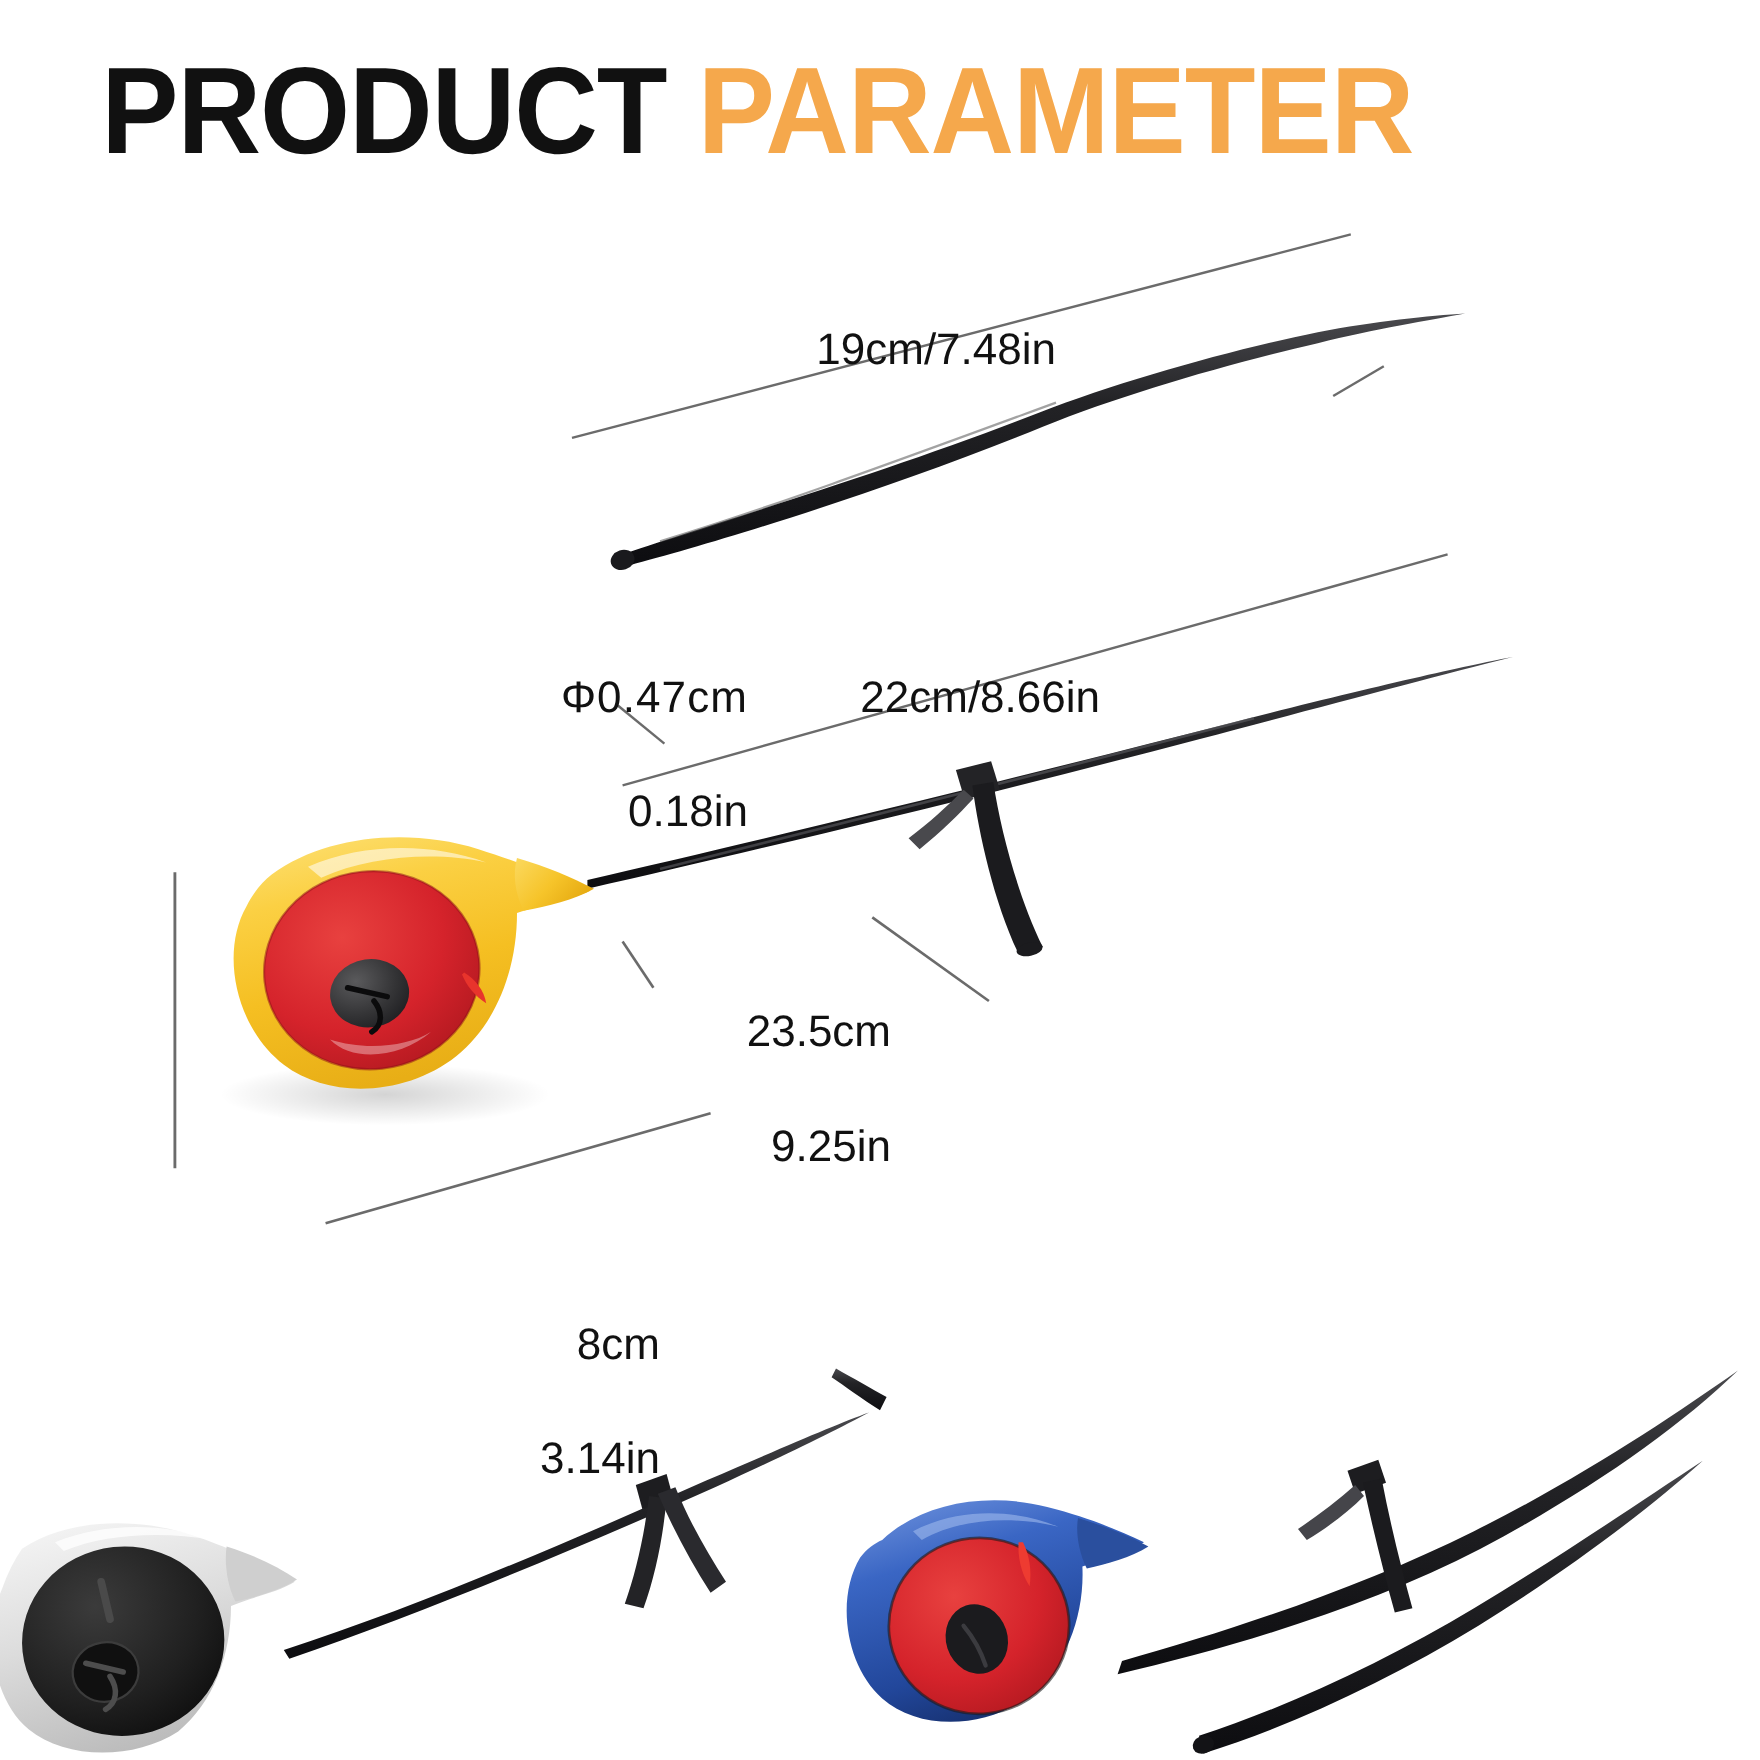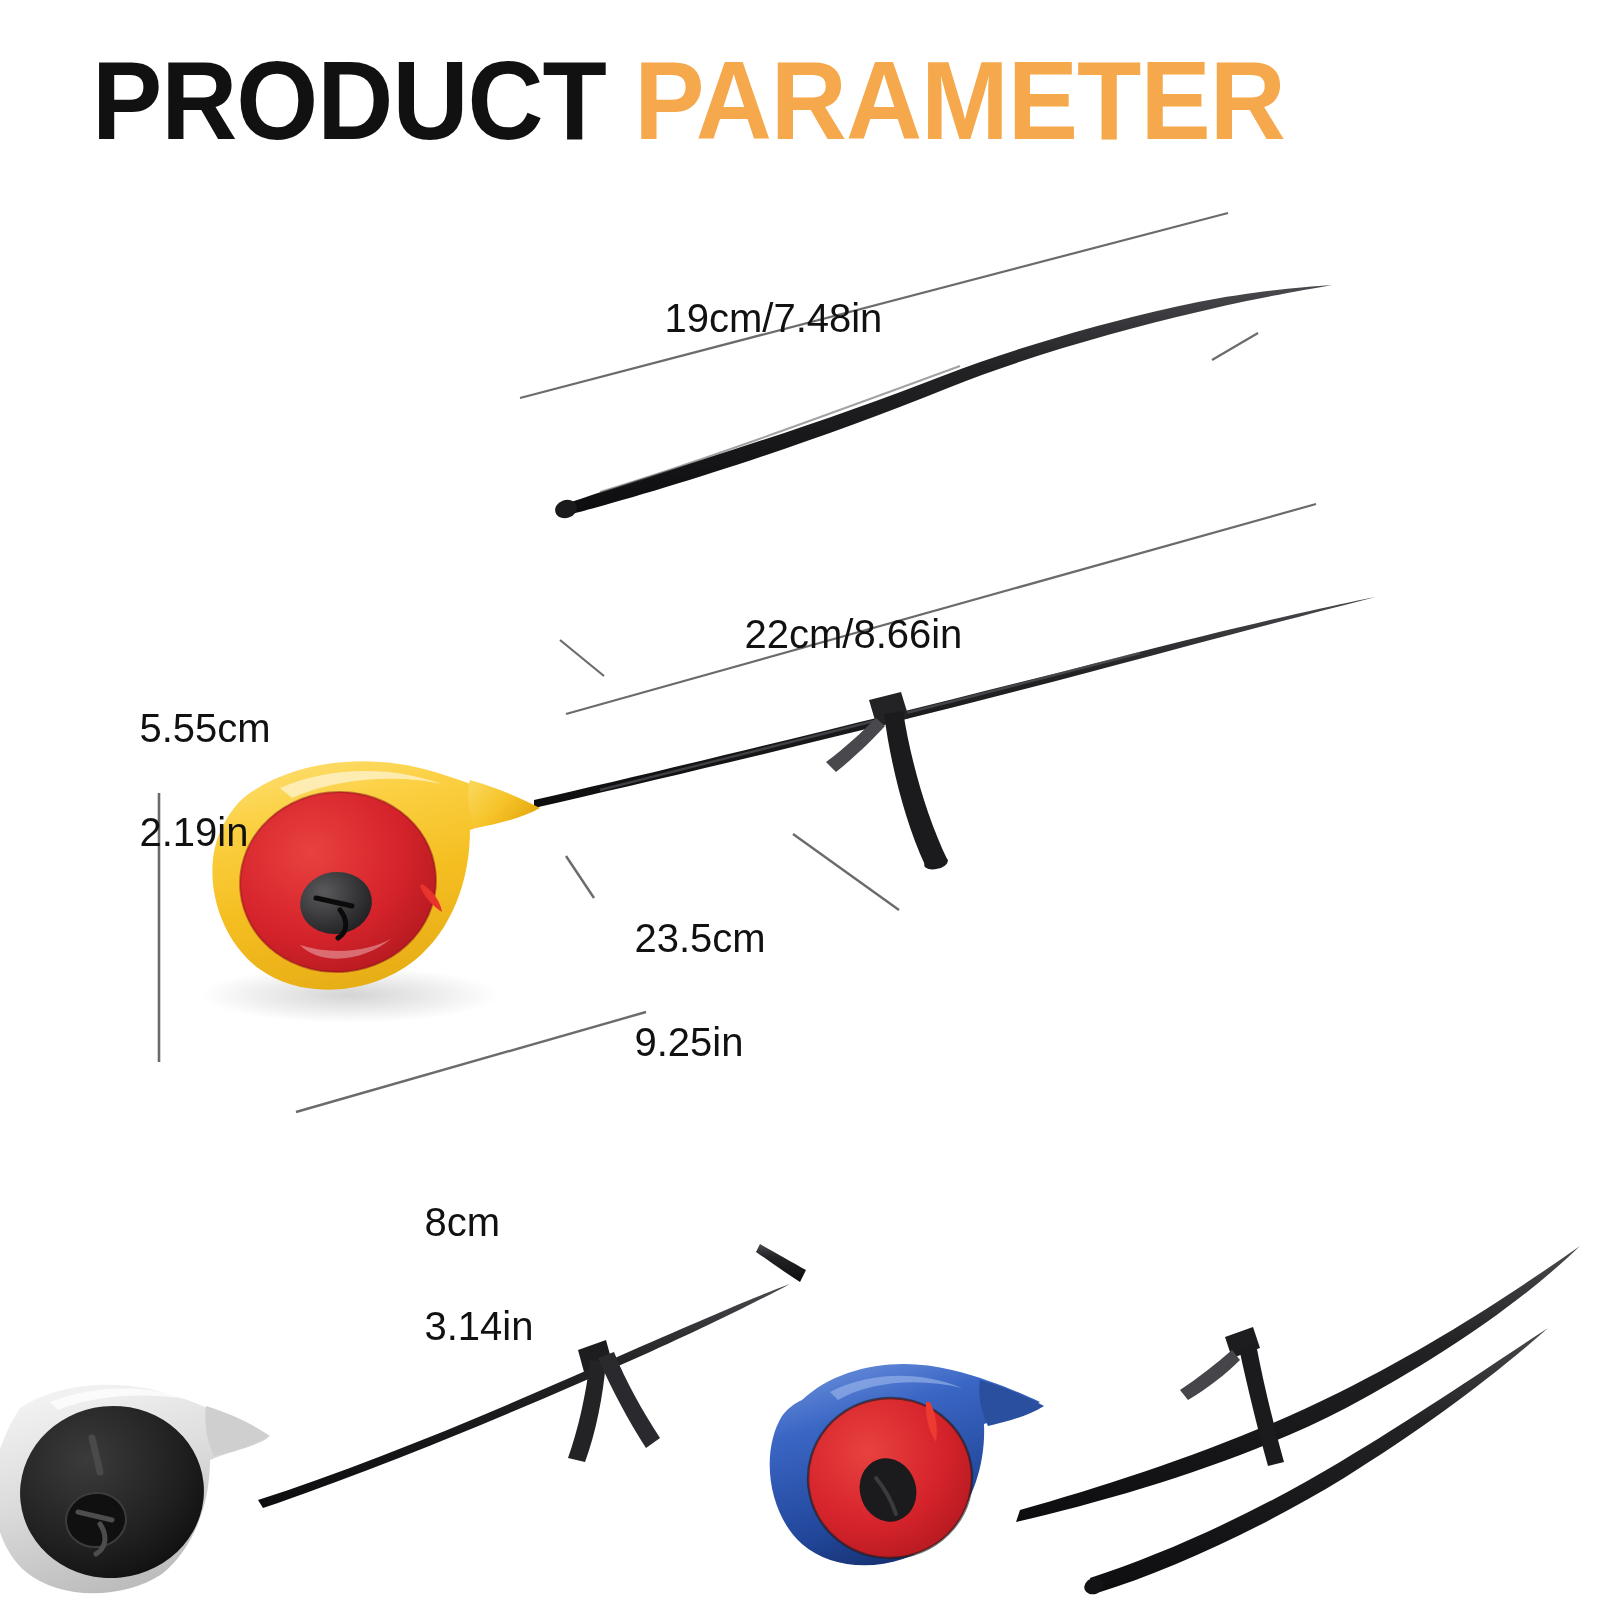--- a/index.html
+++ b/index.html
@@ -23,21 +23,21 @@
 
   
   .dim{
     position:absolute;
     font-family:"Liberation Sans",sans-serif;
     font-size:40px;
     line-height:52px;
     color:#111111;
     white-space:pre;
   }
-  .dim.c{text-align:left;}
+  .dim.c{text-align:right;}
   .phi{font-size:40px;letter-spacing:1px;}
 
   svg.layer{position:absolute;left:0;top:0;width:1600px;height:1600px;pointer-events:none;}
 </style>
 </head>
 <body>
 
 <div id="stage">
 
   <div id="title"><span class="w1">PRODUCT</span> <span class="w2">PARAMETER</span></div>
@@ -219,29 +219,29 @@
         <path d="M930,1402 C936,1414 938,1428 936,1442 C928,1430 925,1414 926,1402 Z" fill="#ee3b31"></path>
       </g>
     </g>
   </svg>
 
   <div class="dim c" style="left:620px;top:240px;width:340px;">
     <span>19cm/7.48in</span>
   </div>
 
 
+  <div class="dim c" style="left:420px;top:556px;width:260px;">
+    <span class="phi">Φ0.47cm</span><br>
+    <span>0.18in</span>
+  </div>
 
   <div class="dim c" style="left:700px;top:556px;width:300px;">
     <span>22cm/8.66in</span>
   </div>
 
-  <div class="dim c" style="left:95px;top:650px;width:240px;">
-    <span>5.55cm</span><br>
-    <span>2.19in</span>
-  </div>
 
   <div class="dim c" style="left:590px;top:860px;width:220px;">
     <span>23.5cm</span><br>
     <span>9.25in</span>
   </div>
 
 
   <div class="dim c" style="left:380px;top:1144px;width:220px;">
     <span>8cm</span><br>
     <span>3.14in</span>

